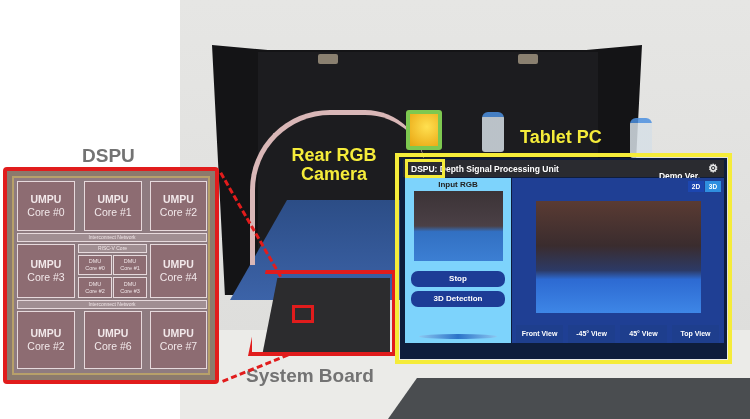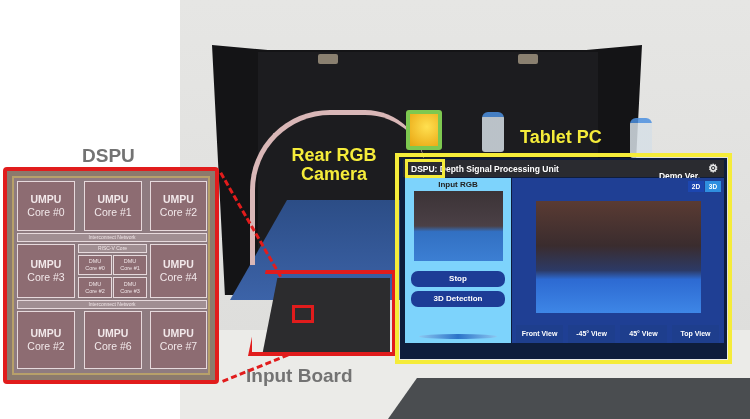--- a/index.html
+++ b/index.html
@@ -75,21 +75,21 @@
 <div class="abs tablet-stand"></div>
 
 <div class="abs lbl lbl-green" style="left:320px;top:80px;width:120px;">
 </div>
 <div class="abs lbl lbl-yellow" style="left:284px;top:146px;width:100px;">
   <div>Rear RGB</div>
   <div>Camera</div>
 </div>
 <div class="abs lbl lbl-yellow" style="left:520px;top:128px;">Tablet PC</div>
 <div class="abs lbl lbl-red" style="left:82px;top:146px;">DSPU</div>
-<div class="abs lbl lbl-red" style="left:246px;top:366px;">Input Board</div>
+<div class="abs lbl lbl-red" style="left:246px;top:366px;">System Board</div>
 
 <div class="abs dash-line" style="left:222px;top:172px;width:120px;transform:rotate(60deg);"></div>
 <div class="abs dash-line" style="left:222px;top:380px;width:80px;transform:rotate(-22deg);"></div>
 
 <div class="abs board"></div>
 <div class="abs board-outline"></div>
 <div class="abs chip-box"></div>
 
 <div class="abs die-frame"></div>
 <div class="abs die">

